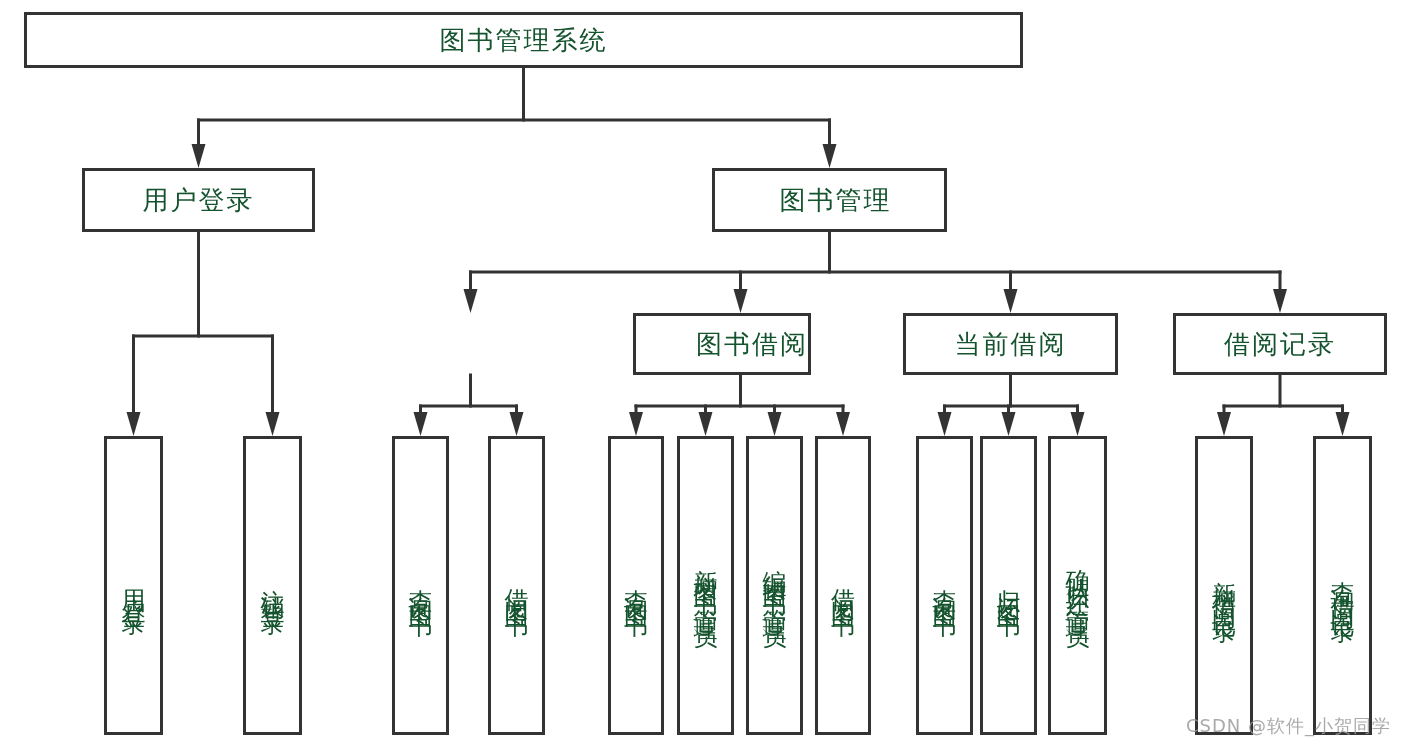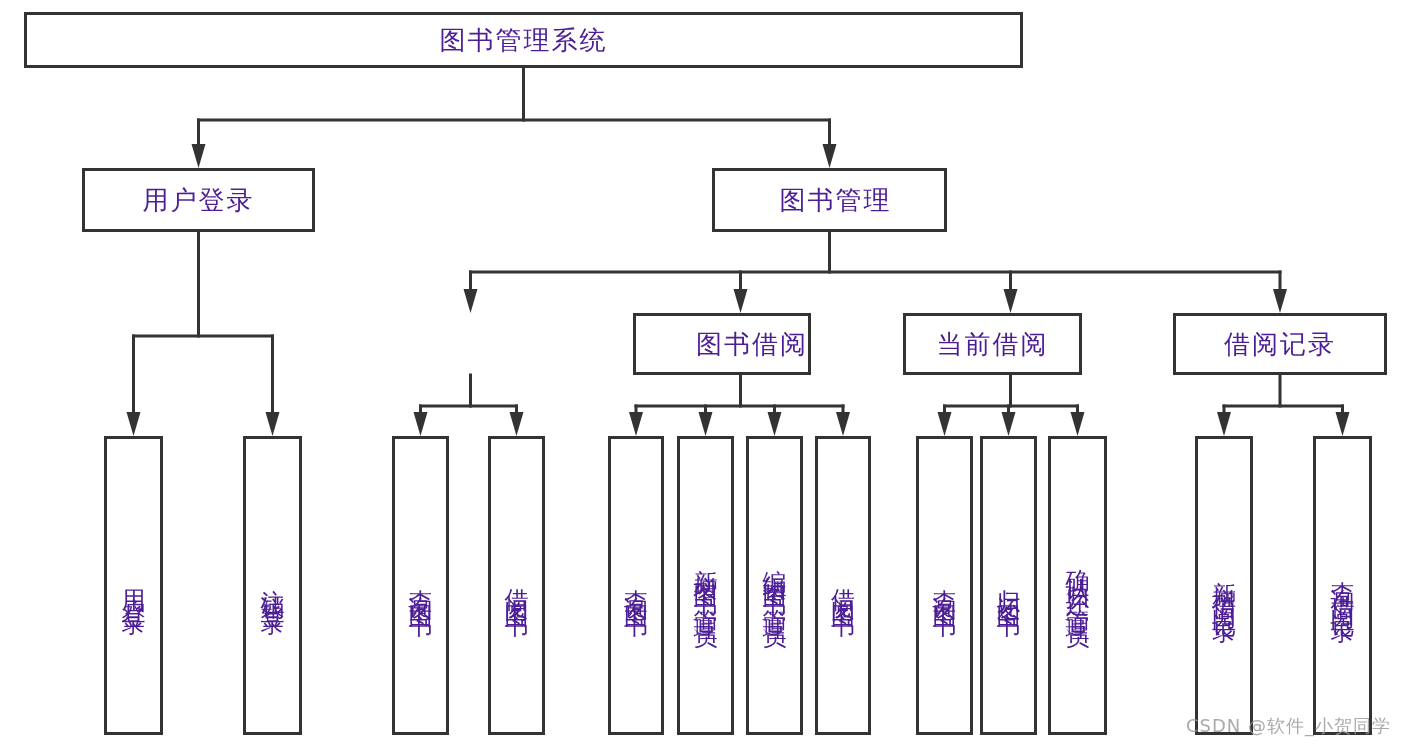--- a/index.html
+++ b/index.html
@@ -13,21 +13,21 @@
   #wires{position:absolute;left:0;top:0;z-index:0;}
   .box{
     position:absolute;
     box-sizing:border-box;
     background:#ffffff;
     border:3px solid #333333;
     display:flex;
     align-items:center;
     justify-content:center;
     z-index:1;
-    color:#4c1d95;
+    color:#14532d;
   }
   .box.h .label{
     font-size:26px;
     letter-spacing:2px;
     white-space:nowrap;
   }
   .box.v{
     writing-mode:vertical-rl;
   }
   .box.v .label{
@@ -129,21 +129,21 @@
   <div class="box h" style="left:82px;top:168px;width:233px;height:64px;">
     <span class="label">用户登录</span>
   </div>
   <div class="box h" style="left:712px;top:168px;width:235px;height:64px;padding-left:12px;">
     <span class="label">图书管理</span>
   </div>
 
   <div class="box h" style="left:633px;top:313px;width:178px;height:62px;justify-content:flex-end;">
     <span class="label">图书借阅</span>
   </div>
-  <div class="box h" style="left:903px;top:313px;width:179px;height:62px;">
+  <div class="box h" style="left:903px;top:313px;width:215px;height:62px;">
     <span class="label">当前借阅</span>
   </div>
   <div class="box h" style="left:1173px;top:313px;width:214px;height:62px;">
     <span class="label">借阅记录</span>
   </div>
 
   <div class="box v" style="left:104px;top:436px;width:59px;height:299px;">
     <span class="label">用户登录</span>
   </div>
   <div class="box v" style="left:243px;top:436px;width:59px;height:299px;">

